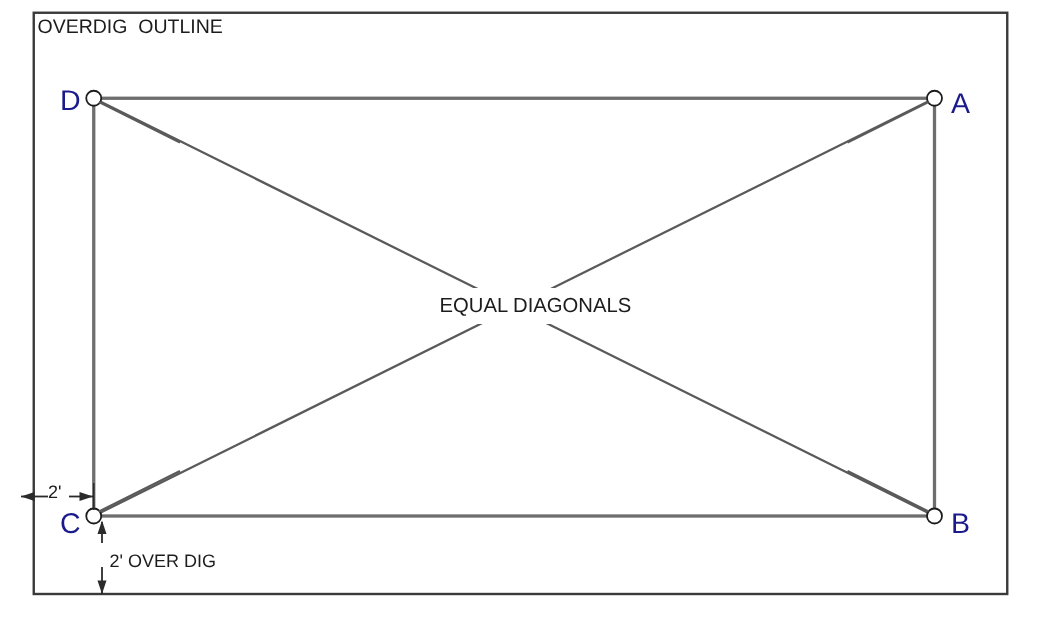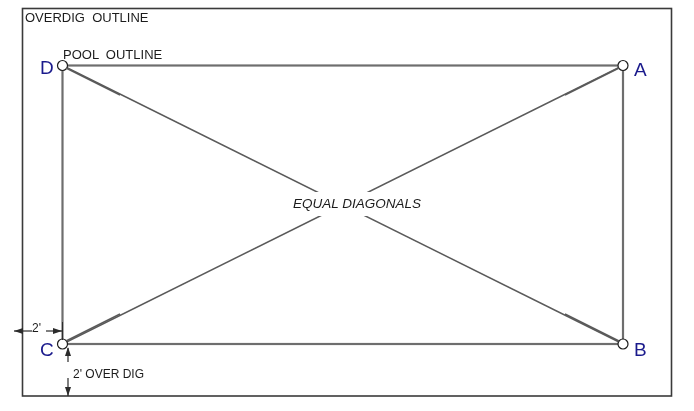--- a/index.html
+++ b/index.html
@@ -93,23 +93,22 @@
     <line x1="68" y1="378" x2="68" y2="396" stroke="#2b2b2b" stroke-width="1.2"></line>
 
     <polygon points="68,347 65,356 71,356" fill="#2b2b2b"></polygon>
 
     <polygon points="68,396 65,387 71,387" fill="#2b2b2b"></polygon>
 
   </svg>
 
   <div class="lbl anno" style="left:25px; top:11px;">OVERDIG  OUTLINE</div>
 
-  <div class="lbl anno" style="left:63px; top:48px;">POOL  OUTLINE</div>
 
-  <div class="lbl center-note" style="left:288px; top:195px;font-style:italic;">EQUAL DIAGONALS</div>
+  <div class="lbl center-note" style="left:288px; top:195px;">EQUAL DIAGONALS</div>
 
   <div class="lbl corner-letter" style="left:634px; top:60px;">A</div>
 
   <div class="lbl corner-letter" style="left:634px; top:340px;">B</div>
 
   <div class="lbl corner-letter" style="left:40px; top:340px;">C</div>
 
   <div class="lbl corner-letter" style="left:40px; top:58px;">D</div>
 
   <div class="lbl anno-small" style="left:32px; top:322px;">2'</div>

